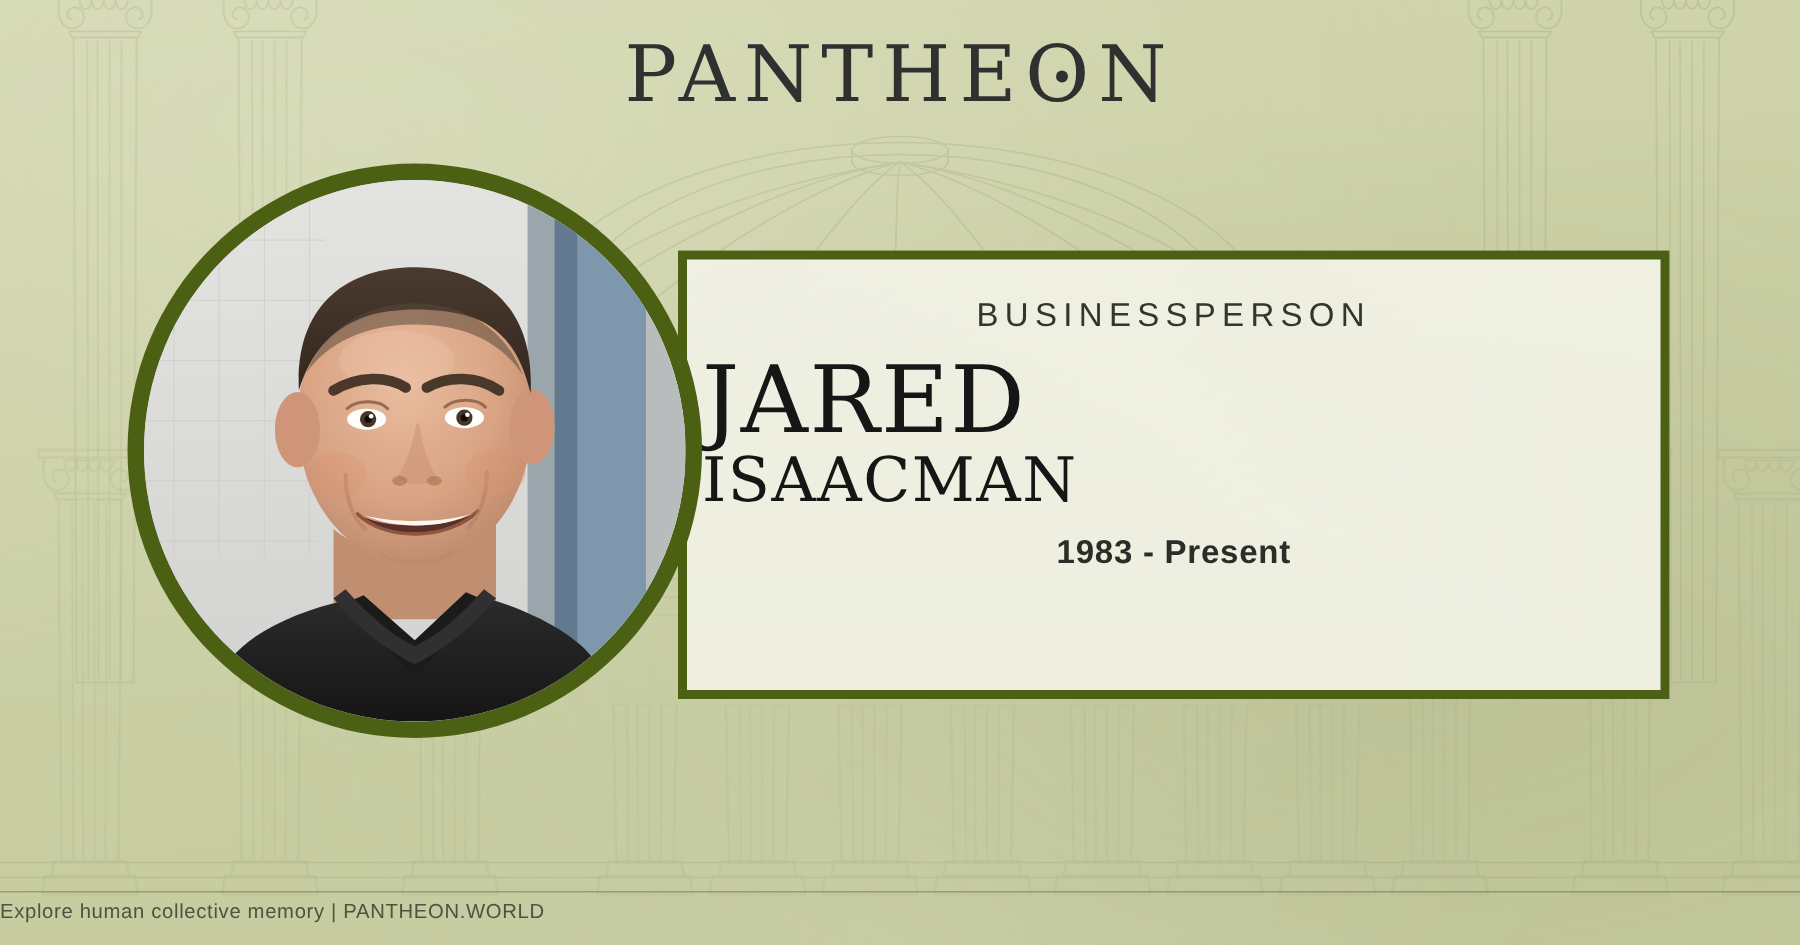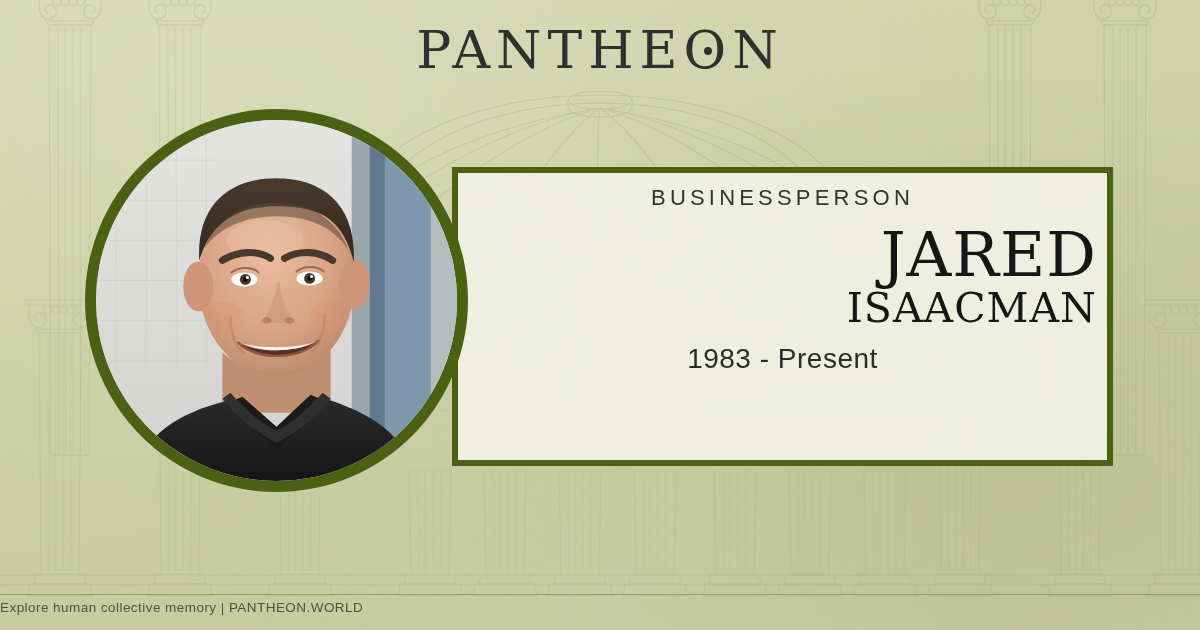--- a/index.html
+++ b/index.html
@@ -98,48 +98,48 @@
     position: relative;
     width: 100%;
     height: 100%;
     display: flex;
     flex-direction: column;
     align-items: center;
     justify-content: flex-start;
     z-index: 2;
   }
   #occupation {
-    margin-top: 12px;
+    margin-top: 24px;
     font-size: 22px;
     font-weight: 300;
     letter-spacing: 4.2px;
     color: #33352e;
     font-family: "Liberation Sans", sans-serif;
     text-align: center;
   }
   #person-name {
     margin-top: 12px;
     font-family: "DejaVu Serif", serif;
     font-weight: 400;
     font-size: 62px;
     line-height: 1.03;
     letter-spacing: 1px;
     color: #161616;
-    text-align: right;
+    text-align: left;
     text-transform: uppercase;
     width: 100%;
     padding: 0 10px;
     box-sizing: border-box;
   }
   #person-name .name-line { display: block; }
   #person-name .name-line.ln2 { font-size: 41px; }
   #life-span {
     margin-top: 14px;
-    font-size: 28px;
-    font-weight: 400;
+    font-size: 22px;
+    font-weight: 700;
     color: #2c2d28;
     letter-spacing: 0.5px;
     font-family: "Liberation Sans", sans-serif;
     text-align: center;
   }
 
   
   #portrait-wrap {
     position: absolute;
     left: 85px;

